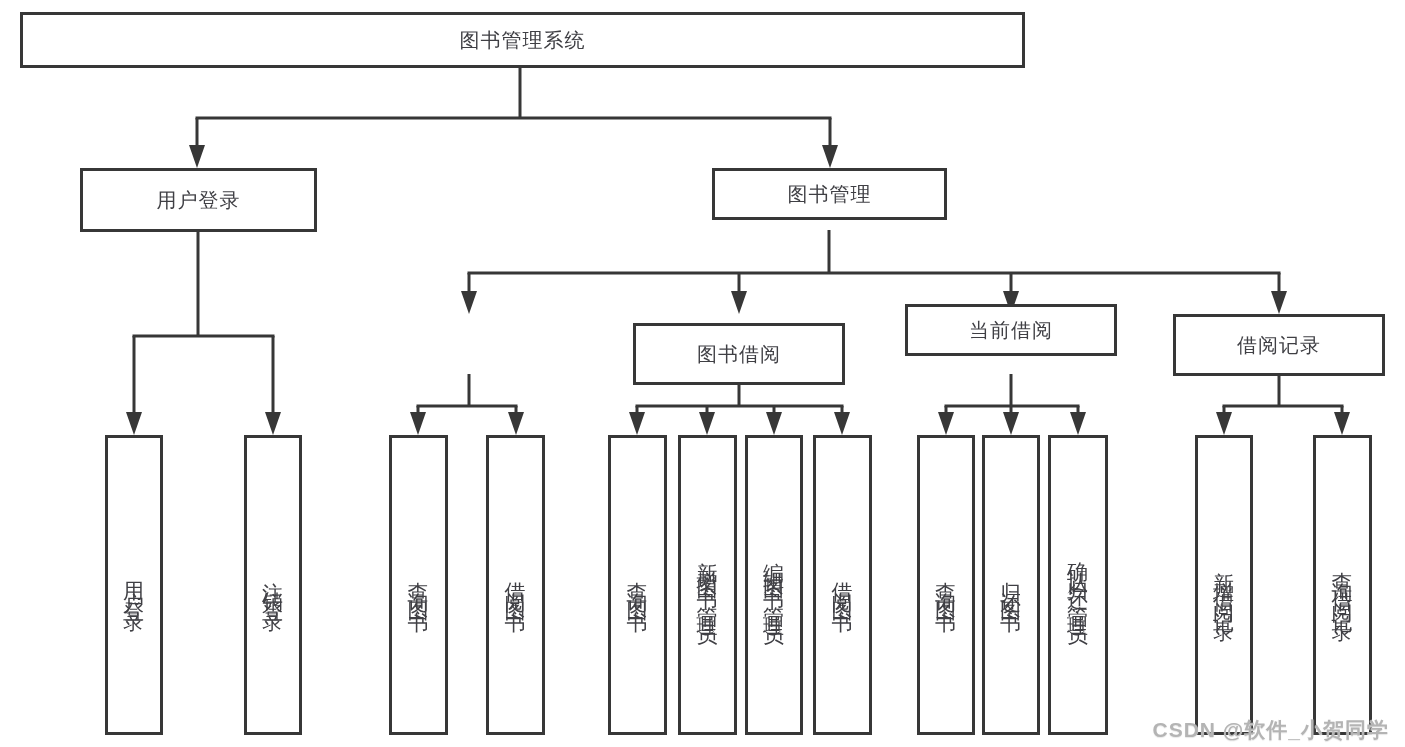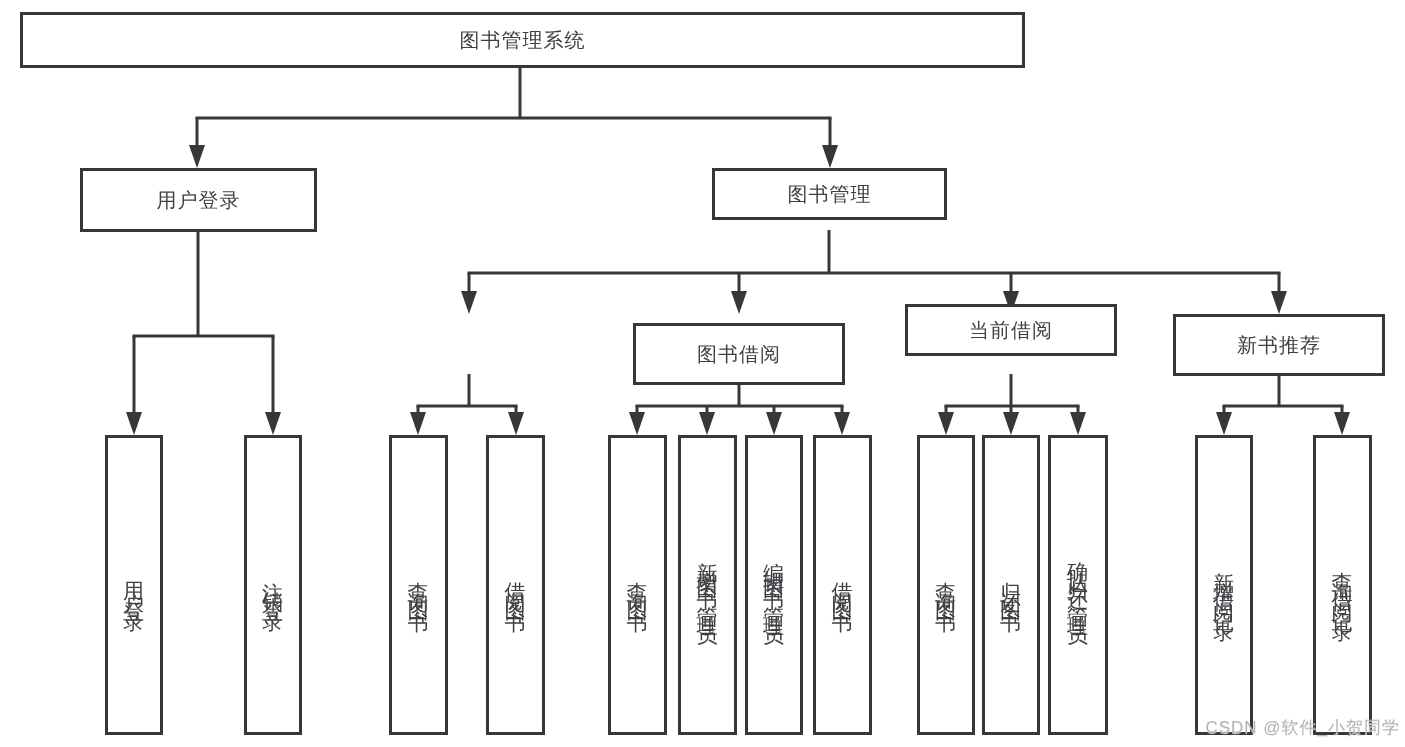--- a/index.html
+++ b/index.html
@@ -60,27 +60,28 @@
   .l6  { left: 678px;  width: 59px; }
   .l7  { left: 745px;  width: 58px; }
   .l8  { left: 813px;  width: 59px; }
   .l9  { left: 917px;  width: 58px; }
   .l10 { left: 982px;  width: 58px; }
   .l11 { left: 1048px; width: 60px; }
   .l12 { left: 1195px; width: 58px; }
   .l13 { left: 1313px; width: 59px; }
   #watermark {
     position: absolute;
-    right: 5px;
+    right: 16px;
     top: 716px;
-    font-size: 17px;
+    font-size: 21px;
     color: #b4b4b4;
     letter-spacing: 1px;
     white-space: nowrap;
     text-shadow: 0 1px 1px #e8e8e8;
+    font-weight: bold;
   }
 </style>
 </head>
 <body>
 
 <div id="canvas">
 
   <svg id="connectors" viewBox="0 0 1405 747" xmlns="http://www.w3.org/2000/svg">
       <line x1="520" y1="66" x2="520" y2="118" stroke="#373737" stroke-width="3"></line>
       <line x1="195.5" y1="118" x2="831.5" y2="118" stroke="#373737" stroke-width="3"></line>
@@ -136,21 +137,21 @@
       <polygon points="1334,412 1350,412 1342,435" fill="#373737"></polygon>
     </svg>
 
   <div class="node n-root">图书管理系统</div>
 
   <div class="node n-login">用户登录</div>
   <div class="node n-mgmt">图书管理</div>
 
   <div class="node n-borrow">图书借阅</div>
   <div class="node n-current">当前借阅</div>
-  <div class="node n-records">新书推荐</div>
+  <div class="node n-records">借阅记录</div>
 
   <div class="node leaf l1">
     <span class="vtext">用户登录</span>
   </div>
   <div class="node leaf l2">
     <span class="vtext">注销登录</span>
   </div>
 
   <div class="node leaf l3">
     <span class="vtext">查询图书</span>

